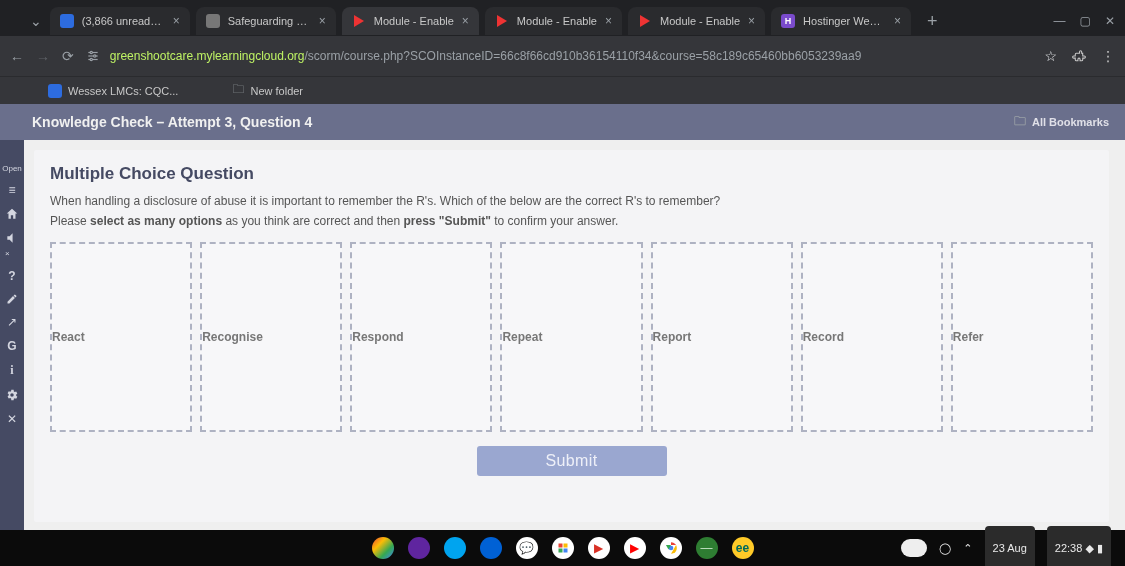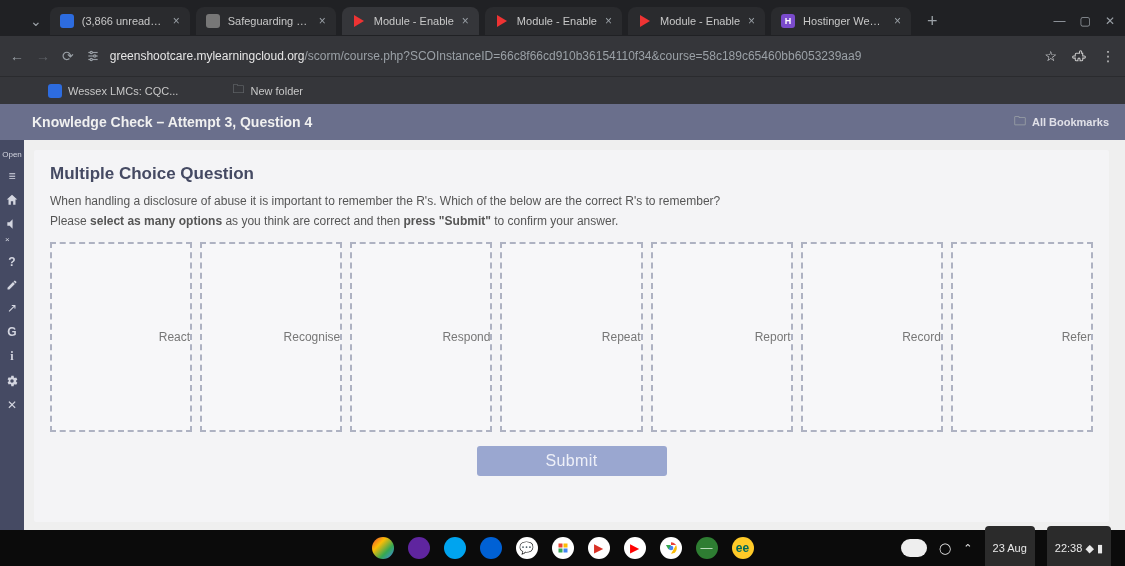--- a/index.html
+++ b/index.html
@@ -19,50 +19,50 @@
   .tab .label { white-space:nowrap; overflow:hidden; text-overflow:ellipsis; flex:1 1 auto; }
   .tab .tab-close { color:#9aa0a6; font-size:12px; flex:0 0 auto; }
   .newtab { color:#9aa0a6; padding:0 10px; font-size:18px; }
   .winctl { margin-left:auto; display:flex; gap:14px; color:#9aa0a6; padding-right:10px; font-size:12px; }
 
   
   .chrome-urlrow { height: 40px; background:#35363a; display:flex; align-items:center; padding:0 10px; gap:12px; }
   .navbtn { color:#9aa0a6; font-size:14px; }
   .urlfield { flex:1; display:flex; align-items:center; gap:10px; color:#c8c8c8; font-size:12px; }
   .secure-icon { color:#9aa0a6; font-size:12px; }
-  .url-host { color:#e5e5e5; }
+  .url-host { color:#bef264; }
   .url-path { color:#9aa0a6; }
   .urltools { display:flex; gap:14px; color:#c8c8c8; font-size:14px; }
   .star { color:#e8eaed; }
 
   
   .bookmarks { height: 28px; background:#35363a; border-top:1px solid #2a2b2e; display:flex; align-items:center; padding:0 12px; gap:18px; color:#c8c8c8; font-size:11px; }
   .bm { display:flex; align-items:center; gap:6px;padding-left:36px; }
   .bmicon { width:14px; height:14px; border-radius:3px; background:#2d6cdf; flex:0 0 14px; }
   .folder-icon { color:#9aa0a6; font-size:12px; }
 
   
   .page-header { height: 36px; background:#6a6f8c; color:#f0f0f0; display:flex; align-items:center; padding:0 16px 0 32px; font-size:14px; justify-content:space-between;font-weight:bold; }
   .all-bm { display:flex; align-items:center; gap:6px; font-size:11px; color:#e0e0e8; }
 
   
   .stage { position:relative; height: calc(566px - 36px - 40px - 28px - 36px - 36px); background:#efefef; display:flex; }
-  .rail { width:24px; background:#454a63; display:flex; flex-direction:column; align-items:center; padding-top:10px; gap:10px; color:#d4d6e0; font-size:12px; }
+  .rail { width:24px; background:#454a63; display:flex; flex-direction:column; align-items:center; padding-top:24px; gap:10px; color:#d4d6e0; font-size:12px; }
   .rail .ritem { cursor:pointer; }
 
   
   .content-wrap { flex:1; padding:10px 16px 8px 10px; }
   .card { background:#f4f4f6; border-radius:2px; padding:14px 16px; height:100%; overflow:hidden; }
   .q-title { font-size:17px; color:#454a63; font-weight:600; margin-bottom:10px; }
   .q-body1 { font-size:12px; color:#555; margin-bottom:6px; }
   .q-body2 { font-size:12px; color:#555; margin-bottom:14px; }
   .q-body2 b { font-weight:700; }
 
   .options { display:flex; gap:8px; }
-  .opt { flex:1; min-width:0; height:190px; border:2px dashed #aeb2c2; background:#f7f7f9; display:flex; align-items:center; justify-content:flex-end; color:#777; font-size:12px; position:relative; }
+  .opt { flex:1; min-width:0; height:190px; border:2px dashed #aeb2c2; background:#f7f7f9; display:flex; align-items:center; justify-content:flex-start; color:#777; font-size:12px; position:relative;font-weight:bold; }
 
   .submit-wrap { display:flex; justify-content:center; margin-top:14px; }
   .submit-btn { width:190px; height:30px; background:#9aa7d0; color:#eef0f8; border:none; border-radius:3px; font-size:16px; letter-spacing:0.4px; }
 
   
   .taskbar { position:absolute; left:0; right:0; bottom:0; height:36px; background:rgba(10,10,10,0.92); display:flex; align-items:center; padding:0 14px; gap:12px; color:#e8e8e8; font-size:11px; }
   .taskbar .center { position:absolute; left:50%; transform:translateX(-50%); display:flex; gap:14px; align-items:center; }
   .taskbar .right { margin-left:auto; display:flex; align-items:center; gap:12px; }
   .dot { width:22px; height:22px; border-radius:50%; display:flex; align-items:center; justify-content:center; font-size:12px; }
   .pill { background:#2b2b2b; border-radius:4px; padding:16px 8px; }

